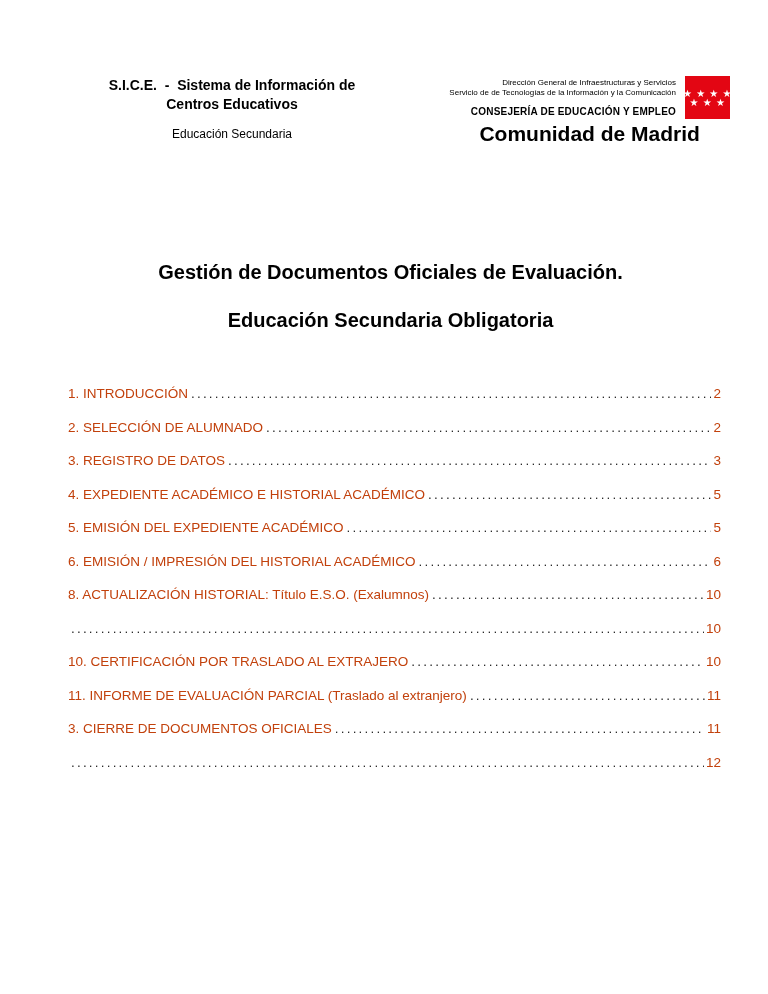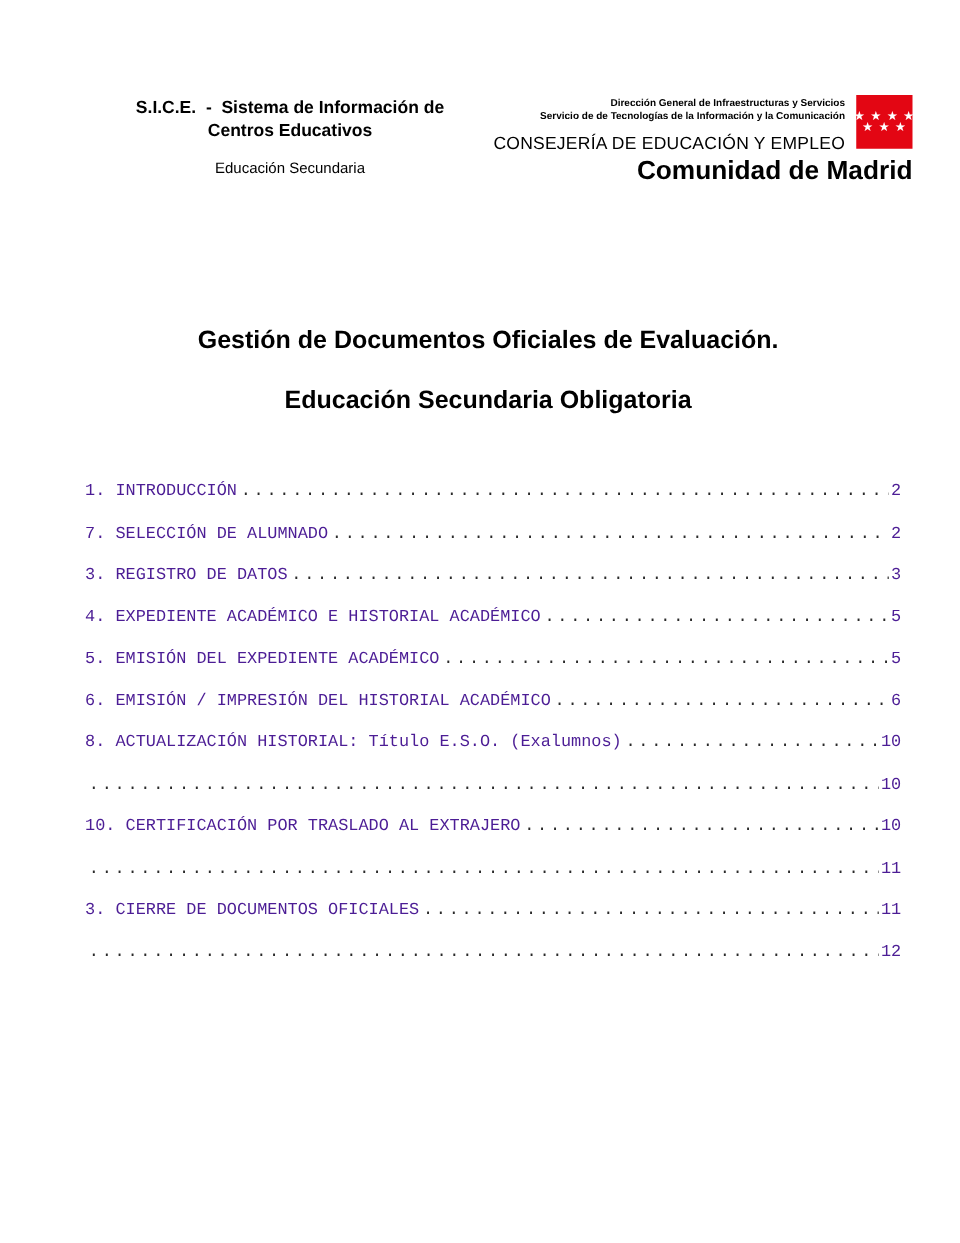--- a/index.html
+++ b/index.html
@@ -23,43 +23,43 @@
     font-weight:bold; font-size:14px; line-height:19px; white-space:pre;
   }
   .hdr-left .subtitle {
     margin-top:13px; font-weight:normal; font-size:12px;
   }
 
   
   .hdr-right { position:absolute; top:62px; right:38px; }
   .gov-row { display:flex; align-items:flex-start; justify-content:flex-end; }
   .gov-texts { text-align:right; padding-top:2px; }
-  .gov-small { font-size:8px; font-weight:bold; line-height:10px; white-space:nowrap; }
-  .gov-dept { font-size:14px; font-weight:normal; margin-top:8px; letter-spacing:0.2px; white-space:nowrap; }
+  .gov-small { font-size:8px; font-weight:normal; line-height:10px; white-space:nowrap; }
+  .gov-dept { font-size:10px; font-weight:bold; margin-top:8px; letter-spacing:0.2px; white-space:nowrap; }
   .flag {
     width:45px; height:43px; margin-left:9px; flex:0 0 auto;
     display:flex; flex-direction:column; align-items:center; justify-content:center;
   }
   .flag-row {
     color:#fff; font-family:"DejaVu Sans", sans-serif;
     font-size:10px; line-height:9px; letter-spacing:0.5px; white-space:nowrap;
   }
-  .region { font-size:21px; font-weight:bold; text-align:right; margin-top:3px; white-space:nowrap; }
+  .region { font-size:21px; font-weight:bold; text-align:center; margin-top:3px; white-space:nowrap; }
 
   
   .doc-title {
     position:absolute; left:68px; right:55px; top:246px;
     text-align:center; font-weight:bold; font-size:20px; line-height:24px;
   }
   .doc-title .t2 { margin-top:24px; }
 
   
   .toc {
     position:absolute; left:68px; right:47px; top:372px;
-    font-size:13.5px; color:#4c1d95;font-family:Liberation Mono, monospace;
+    font-size:13.5px; color:#c2410c;
   }
   .toc-row { display:flex; align-items:baseline; height:33.5px; }
   .toc-label { white-space:nowrap; }
   .toc-dots {
     flex:1 1 auto; overflow:hidden; white-space:nowrap;
     margin:0 2px 0 3px; color:#2a2a2a;
   }
   .toc-dots::after {
     content:"..........................................................................................................................................................................................";
     letter-spacing:2.2px;
@@ -97,21 +97,21 @@
     <div class="t2">Educación Secundaria Obligatoria</div>
   </div>
 
   <div class="toc">
       <div class="toc-row">
       <span class="toc-label">1. INTRODUCCIÓN</span>
       <span class="toc-dots"></span>
       <span class="toc-page">2</span>
     </div>
       <div class="toc-row">
-      <span class="toc-label">7. SELECCIÓN DE ALUMNADO</span>
+      <span class="toc-label">2. SELECCIÓN DE ALUMNADO</span>
       <span class="toc-dots"></span>
       <span class="toc-page">2</span>
     </div>
       <div class="toc-row">
       <span class="toc-label">3. REGISTRO DE DATOS</span>
       <span class="toc-dots"></span>
       <span class="toc-page">3</span>
     </div>
       <div class="toc-row">
       <span class="toc-label">4. EXPEDIENTE ACADÉMICO E HISTORIAL ACADÉMICO</span>
@@ -136,20 +136,21 @@
       <div class="toc-row">
       <span class="toc-dots"></span>
       <span class="toc-page">10</span>
     </div>
       <div class="toc-row">
       <span class="toc-label">10. CERTIFICACIÓN POR TRASLADO AL EXTRAJERO</span>
       <span class="toc-dots"></span>
       <span class="toc-page">10</span>
     </div>
       <div class="toc-row">
+      <span class="toc-label">11. INFORME DE EVALUACIÓN PARCIAL (Traslado al extranjero)</span>
       <span class="toc-dots"></span>
       <span class="toc-page">11</span>
     </div>
       <div class="toc-row">
       <span class="toc-label">3. CIERRE DE DOCUMENTOS OFICIALES</span>
       <span class="toc-dots"></span>
       <span class="toc-page">11</span>
     </div>
       <div class="toc-row">
       <span class="toc-dots"></span>

